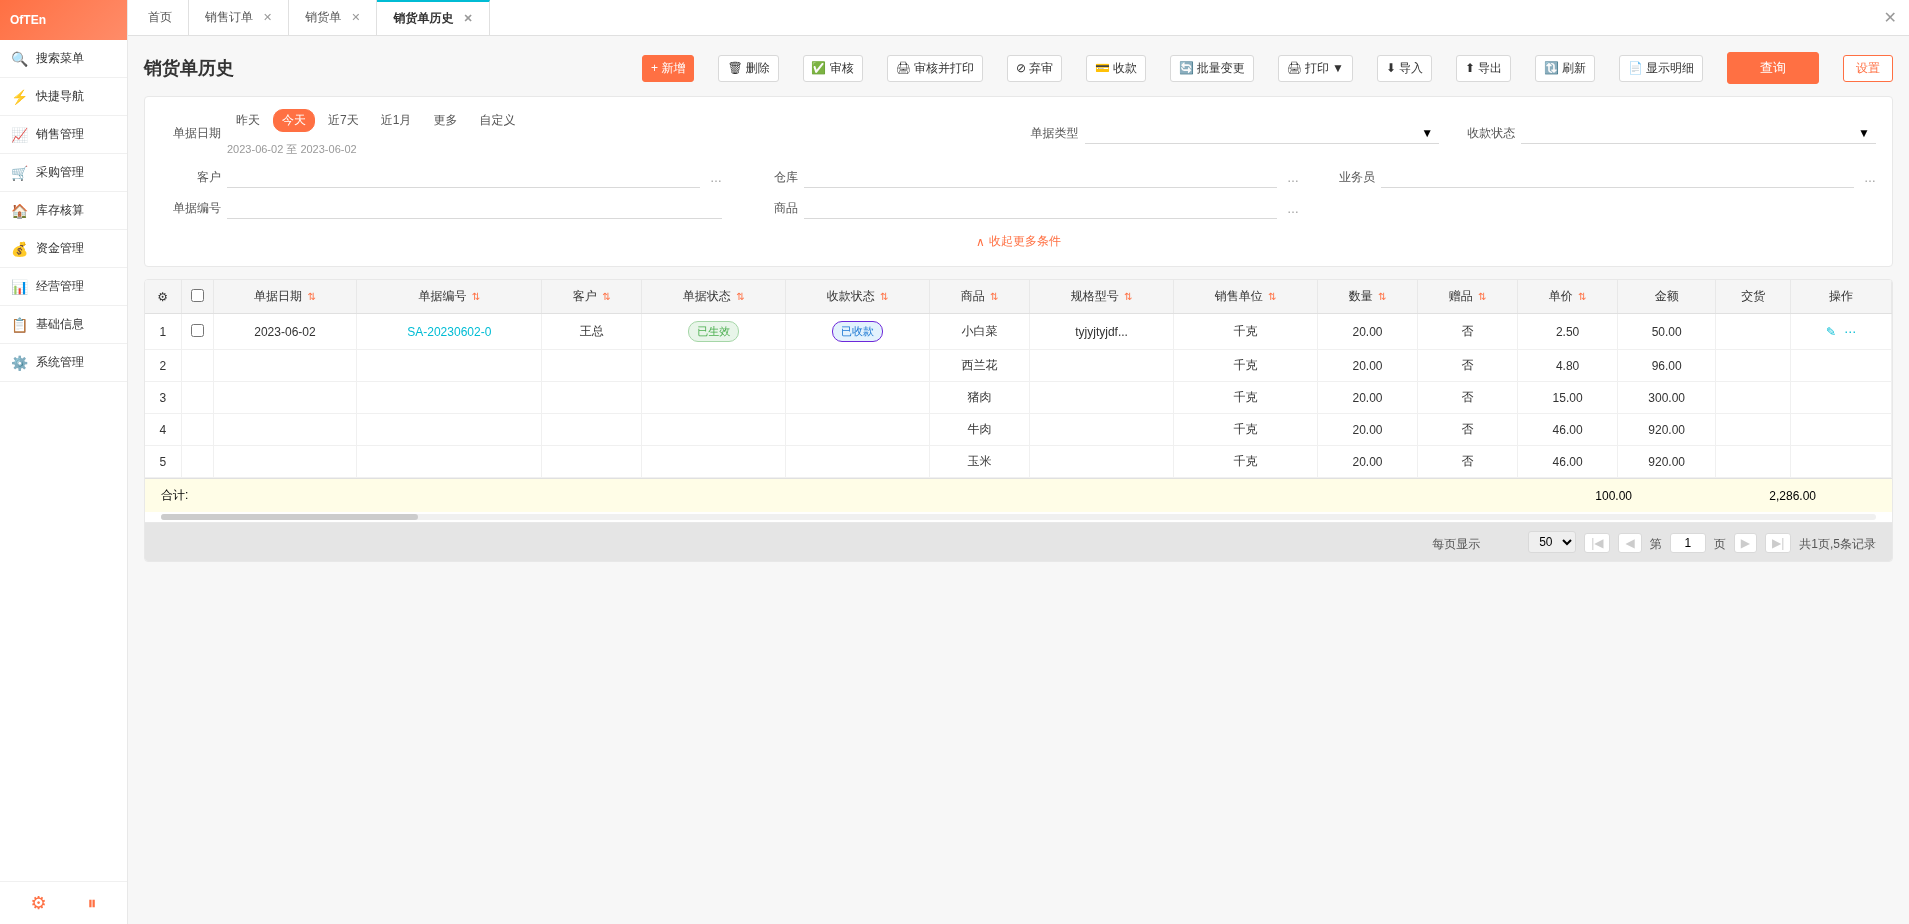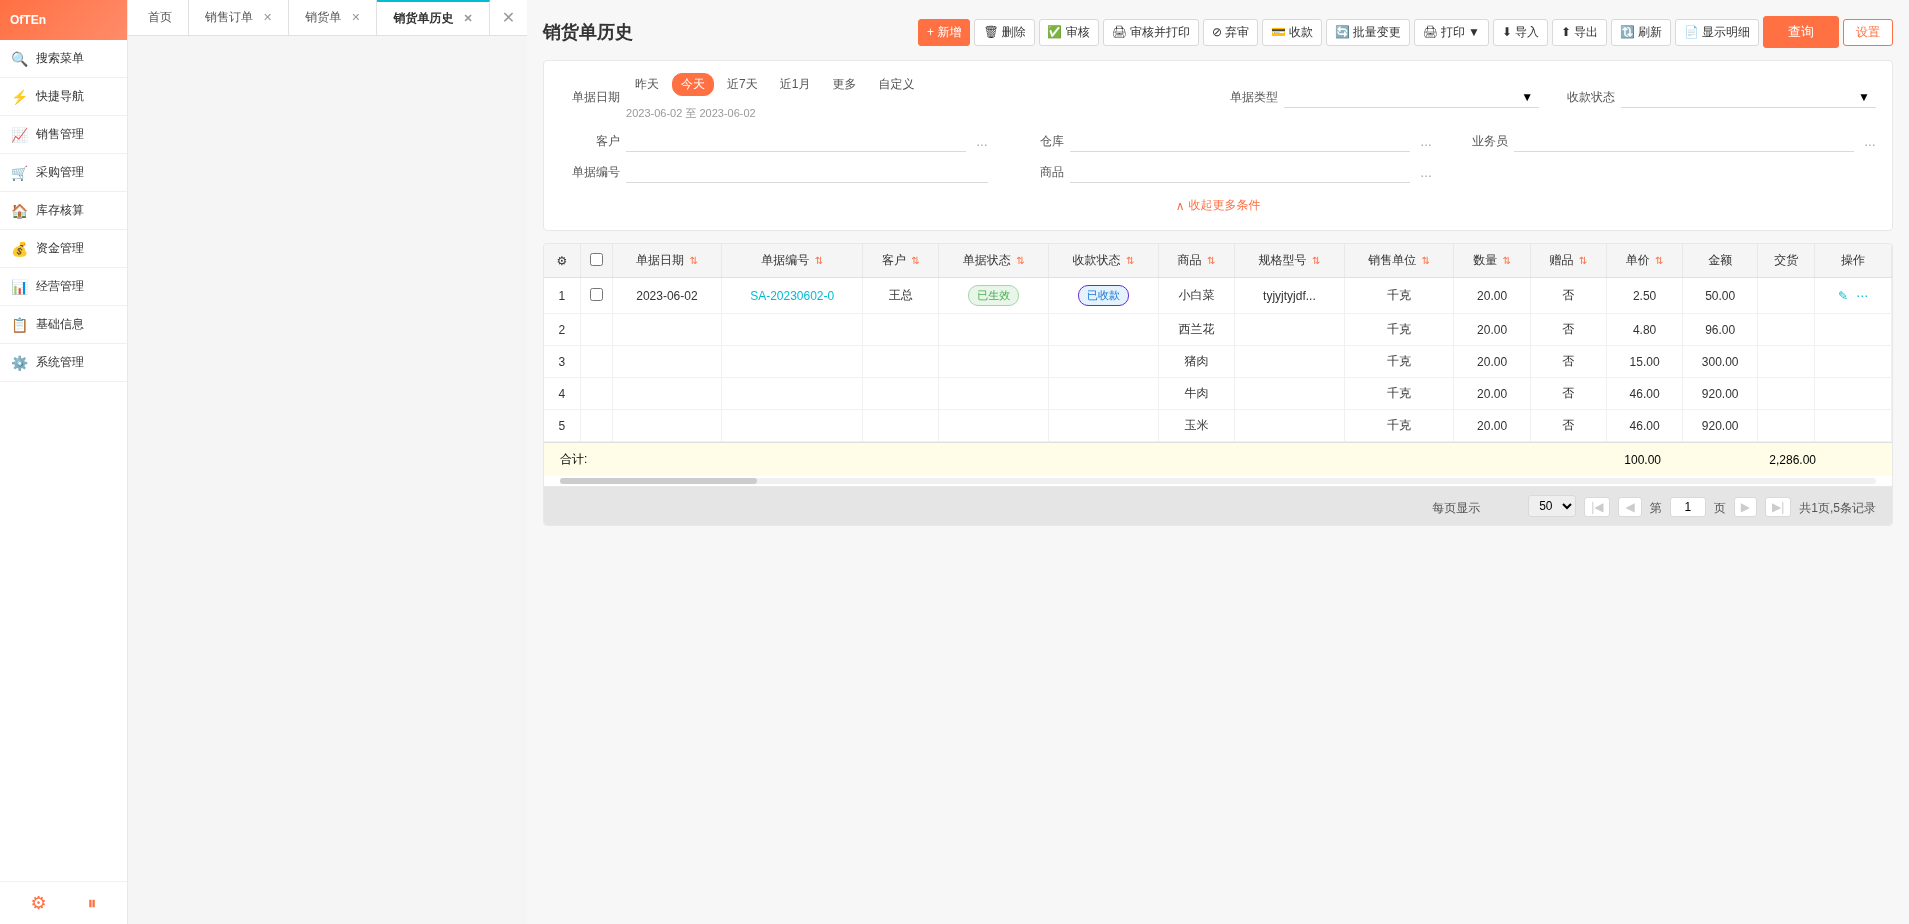--- a/index.html
+++ b/index.html
@@ -39,21 +39,21 @@
     .sidebar-bottom {
       margin-top: auto;
       display: flex;
       align-items: center;
       justify-content: space-around;
       padding: 10px;
       border-top: 1px solid #f0f0f0;
     }
 
     
-    .main { flex: 1; display: flex; flex-direction: row; overflow: hidden; }
+    .main { flex: 1; display: flex; flex-direction: column; overflow: hidden; }
 
     
     .tab-bar {
       background: #fff;
       border-bottom: 1px solid #e0e0e0;
       display: flex;
       align-items: center;
       height: 36px;
       padding-left: 0;
       flex-shrink: 0;
@@ -99,39 +99,39 @@
       align-items: center;
       justify-content: space-between;
       margin-bottom: 12px;
     }
     .page-title { font-size: 18px; font-weight: bold; color: #333; }
 
     
     .toolbar {
       display: flex;
       align-items: center;
-      gap: 4px;
+      gap: 24px;
       flex-wrap: wrap;
       margin-left: 8px;
     }
     .toolbar-btn {
       display: flex;
       align-items: center;
       gap: 3px;
       padding: 4px 8px;
       border: 1px solid #d9d9d9;
       background: #fff;
       border-radius: 3px;
       cursor: pointer;
       color: #333;
       font-size: 12px;
       white-space: nowrap;
     }
     .btn-primary { background: #ff7043; color: #fff; border-color: #ff7043; }
-    .btn-query { background: #ff7043; color: #fff; border-color: #ff7043; padding: 6px 24px; font-size: 13px; font-family: Liberation Serif, serif; }
+    .btn-query { background: #ff7043; color: #fff; border-color: #ff7043; padding: 6px 32px; font-size: 13px; font-family: Liberation Serif, serif; }
     .btn-setting { background: #fff; color: #ff7043; border: 1px solid #ff7043; padding: 4px 12px; }
 
     
     .filter-area {
       background: #fff;
       border-radius: 4px;
       padding: 12px 16px;
       margin-bottom: 12px;
       border: 1px solid #e8e8e8;
     }
@@ -622,21 +622,21 @@
       <td>46.00</td>
       <td>920.00</td>
       <td></td>
       <td></td>
     </tr>
           </tbody>
       </table>
 
       <div class="table-footer">
         <span class="footer-total-label">合计:</span>
-        <div style="flex:1;display:flex;justify-content:flex-end;gap:75px;padding-right:60px;">
+        <div style="flex:1;display:flex;justify-content:flex-end;gap:104px;padding-right:60px;">
           <span class="footer-val">100.00</span>
           <span class="footer-val">2,286.00</span>
         </div>
       </div>
 
       <div class="scrollbar-area">
         <div class="scrollbar-track">
           <div class="scrollbar-thumb"></div>
         </div>
       </div>

